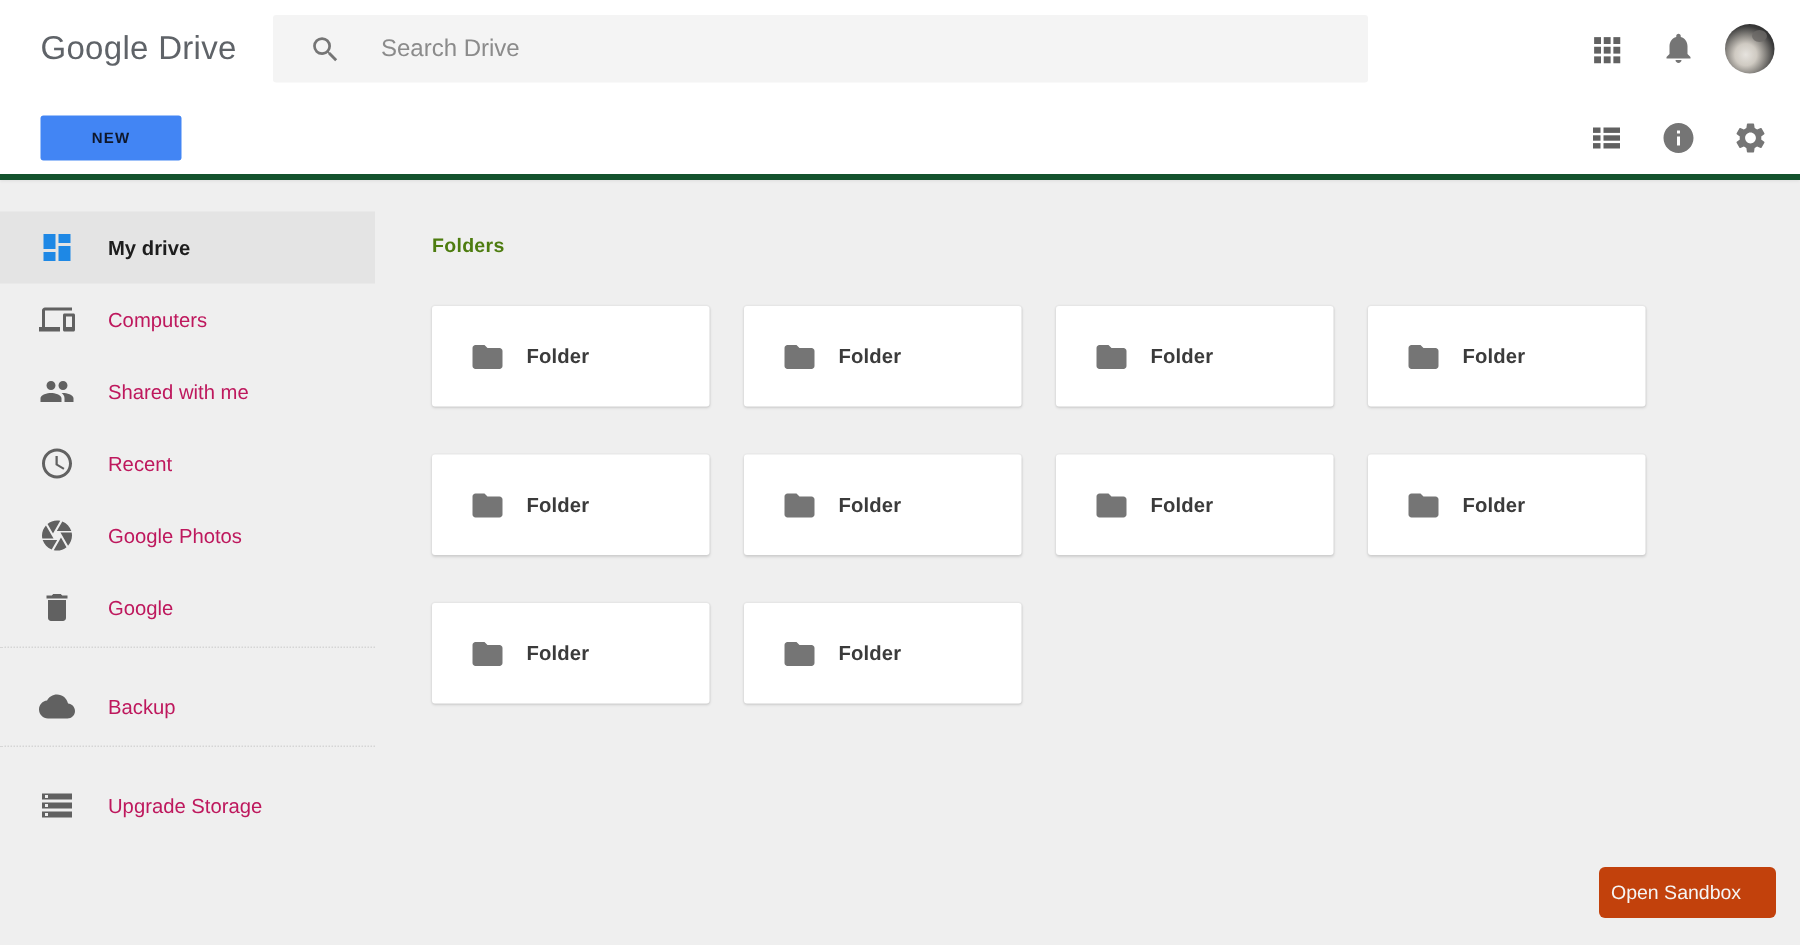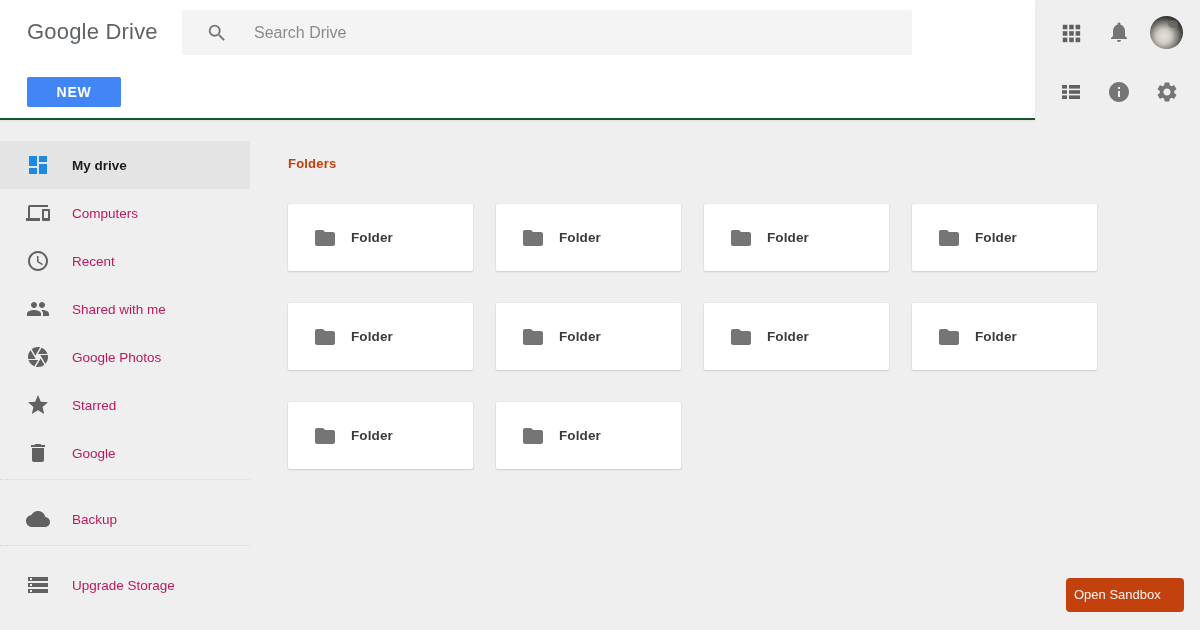--- a/index.html
+++ b/index.html
@@ -5,23 +5,23 @@
   * { margin: 0; padding: 0; box-sizing: border-box; }
   html, body { width: 1200px; height: 630px; overflow: hidden; }
   body {
     font-family: "Liberation Sans", "DejaVu Sans", sans-serif;
     background: #efefef;
     position: relative;
   }
 
   
   .header {
-    position: absolute; top: 0; left: 0; width: 1035px; height: 120px;
+    position: absolute; top: 0; left: 0; width: 1200px; height: 120px;
     background: #ffffff;
-    border-bottom: 2px solid #14532d;
+    border-bottom: 4px solid #14532d;
     box-shadow: 0 1px 2px rgba(0,0,0,0.06);
     z-index: 10;
   }
   .logo {
     position: absolute; left: 27px; top: 19px;
     font-size: 22px; color: #5f6368; letter-spacing: 0.2px;
   }
   .searchbar {
     position: absolute; left: 182px; top: 10px; width: 730px; height: 45px;
     background: #f4f4f4; border-radius: 2px;
@@ -50,22 +50,22 @@
     overflow: hidden; cursor: pointer; border: none;
   }
   .avatar::after {
     content: ""; position: absolute; left: 18px; top: 4px;
     width: 10px; height: 8px; border-radius: 50%;
     background: #6b6ب66; background: #6b6966; opacity: .8;
   }
   .new-btn {
     position: absolute; left: 27px; top: 77px;
     width: 94px; height: 30px;
-    background: #4285f4; color: #ffffff;
-    font-size: 14px; font-weight: bold; letter-spacing: 0.8px;
+    background: #4285f4; color: #0f172a;
+    font-size: 10px; font-weight: bold; letter-spacing: 0.8px;
     border: none; border-radius: 2px; cursor: pointer;
     font-family: "Liberation Sans", sans-serif;
     display: flex; align-items: center; justify-content: center;
   }
   .viewlist { left: 1059px; top: 80px; }
   .info     { left: 1107px; top: 80px; }
   .gear     { left: 1155px; top: 80px; }
 
   
   .sidebar {
@@ -86,21 +86,21 @@
     border: none; border-top: 1px dotted #d5d5d5;
     margin: 2px 0 0 0;
   }
   .side-item.spaced { margin-top: 15px; }
 
   
   .main {
     position: absolute; left: 288px; top: 121px; width: 830px;
   }
   .section-label {
-    margin-top: 35px; font-size: 13px; color: #c2410c; font-weight: bold;
+    margin-top: 35px; font-size: 13px; color: #4d7c0f; font-weight: bold;
     letter-spacing: 0.2px;
   }
   .folder-grid {
     margin-top: 33px;
     display: grid;
     grid-template-columns: repeat(4, 185px);
     column-gap: 23px; row-gap: 32px;
   }
   .folder-card {
     width: 185px; height: 67px; background: #ffffff;
@@ -205,52 +205,44 @@
       <svg width="24" height="24" viewBox="0 0 24 24">
           <path fill="#616161" d="M4 6h18V4H4c-1.1 0-2 .9-2 2v11H0v3h14v-3H4V6zm19 2h-6c-.55 0-1 .45-1 1v10c0 .55.45 1 1 1h6c.55 0 1-.45 1-1V9c0-.55-.45-1-1-1zm-1 9h-4v-7h4v7z"></path>
         </svg>
     </span>
     <span class="s-label">Computers</span>
   </div>
 
   <div class="side-item">
     <span class="s-icon">
       <svg width="24" height="24" viewBox="0 0 24 24">
+          <path fill="#616161" d="M16 11c1.66 0 2.99-1.34 2.99-3S17.66 5 16 5c-1.66 0-3 1.34-3 3s1.34 3 3 3zm-8 0c1.66 0 2.99-1.34 2.99-3S9.66 5 8 5C6.34 5 5 6.34 5 8s1.34 3 3 3zm0 2c-2.33 0-7 1.17-7 3.5V19h14v-2.5c0-2.33-4.67-3.5-7-3.5zm8 0c-.29 0-.62.02-.97.05 1.16.84 1.97 1.97 1.97 3.45V19h6v-2.5c0-2.33-4.67-3.5-7-3.5z"></path>
+        </svg>
+    </span>
+    <span class="s-label">Shared with me</span>
+  </div>
+
+  <div class="side-item">
+    <span class="s-icon">
+      <svg width="24" height="24" viewBox="0 0 24 24">
           <path fill="#616161" d="M11.99 2C6.47 2 2 6.48 2 12s4.47 10 9.99 10C17.52 22 22 17.52 22 12S17.52 2 11.99 2zM12 20c-4.42 0-8-3.58-8-8s3.58-8 8-8 8 3.58 8 8-3.58 8-8 8zm.5-13H11v6l5.25 3.15.75-1.23-4.5-2.67z"></path>
         </svg>
     </span>
     <span class="s-label">Recent</span>
   </div>
 
   <div class="side-item">
     <span class="s-icon">
       <svg width="24" height="24" viewBox="0 0 24 24">
-          <path fill="#616161" d="M16 11c1.66 0 2.99-1.34 2.99-3S17.66 5 16 5c-1.66 0-3 1.34-3 3s1.34 3 3 3zm-8 0c1.66 0 2.99-1.34 2.99-3S9.66 5 8 5C6.34 5 5 6.34 5 8s1.34 3 3 3zm0 2c-2.33 0-7 1.17-7 3.5V19h14v-2.5c0-2.33-4.67-3.5-7-3.5zm8 0c-.29 0-.62.02-.97.05 1.16.84 1.97 1.97 1.97 3.45V19h6v-2.5c0-2.33-4.67-3.5-7-3.5z"></path>
-        </svg>
-    </span>
-    <span class="s-label">Shared with me</span>
-  </div>
-
-  <div class="side-item">
-    <span class="s-icon">
-      <svg width="24" height="24" viewBox="0 0 24 24">
           <path fill="#616161" d="M9.4 10.5l4.77-8.26C13.47 2.09 12.75 2 12 2c-2.4 0-4.6.85-6.32 2.25l3.66 6.35.06-.1zM21.54 9c-.92-2.92-3.15-5.26-6-6.34L11.88 9h9.66zm.26 1h-7.49l.29.5 4.76 8.25C21 16.97 22 14.61 22 12c0-.69-.07-1.35-.2-2zM8.54 12l-3.9-6.75C3.01 7.03 2 9.39 2 12c0 .69.07 1.35.2 2h7.49l-1.15-2zm-6.08 3c.92 2.92 3.15 5.26 6 6.34L12.12 15H2.46zm11.27 0l-3.9 6.76c.7.15 1.42.24 2.17.24 2.4 0 4.6-.85 6.32-2.25l-3.66-6.35-.93 1.6z"></path>
         </svg>
     </span>
     <span class="s-label">Google Photos</span>
   </div>
 
-  <div class="side-item">
-    <span class="s-icon">
-      <svg width="24" height="24" viewBox="0 0 24 24">
-          <path fill="#616161" d="M12 17.27L18.18 21l-1.64-7.03L22 9.24l-7.19-.61L12 2 9.19 8.63 2 9.24l5.46 4.73L5.82 21z"></path>
-        </svg>
-    </span>
-    <span class="s-label">Starred</span>
-  </div>
 
   <div class="side-item">
     <span class="s-icon">
       <svg width="24" height="24" viewBox="0 0 24 24">
           <path fill="#616161" d="M6 19c0 1.1.9 2 2 2h8c1.1 0 2-.9 2-2V7H6v12zM19 4h-3.5l-1-1h-5l-1 1H5v2h14V4z"></path>
         </svg>
     </span>
     <span class="s-label">Google</span>
   </div>
 

